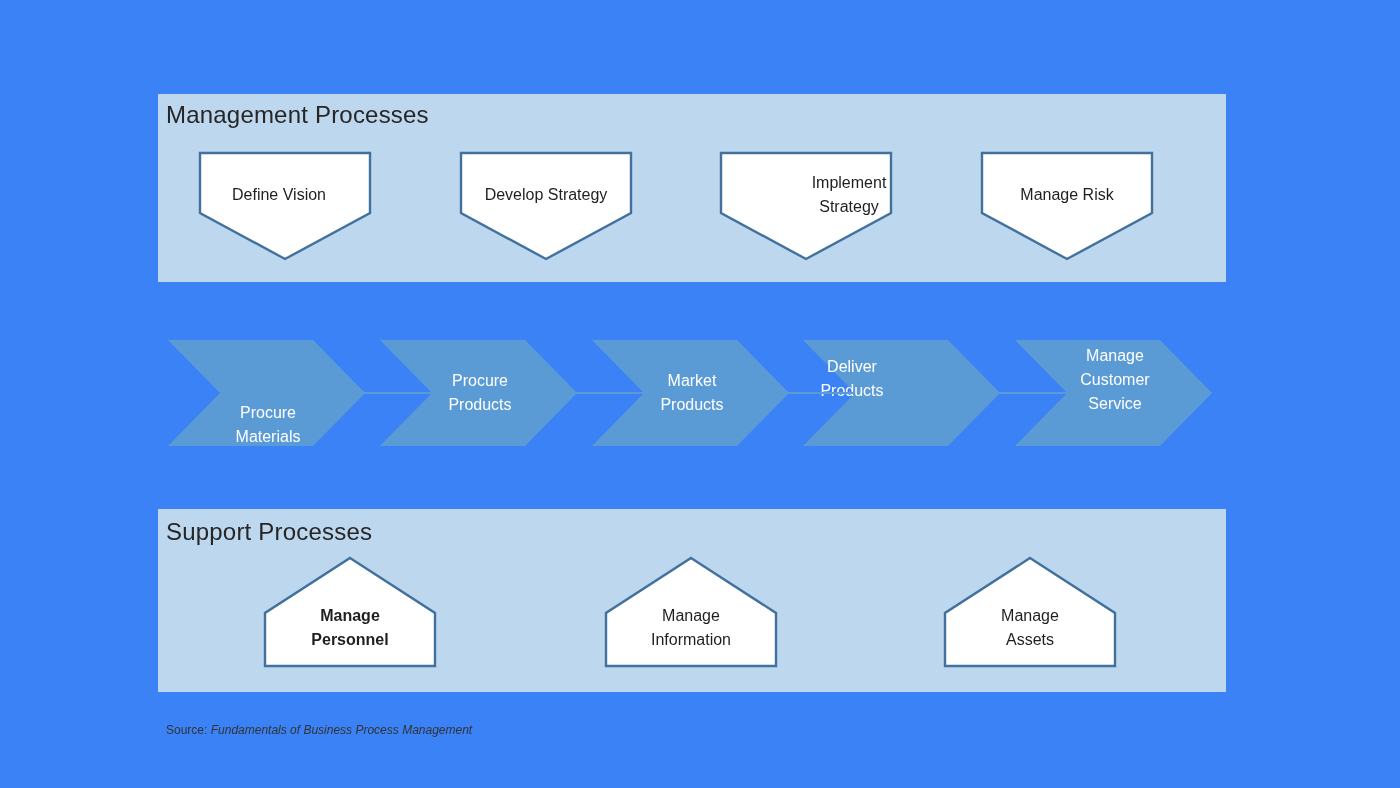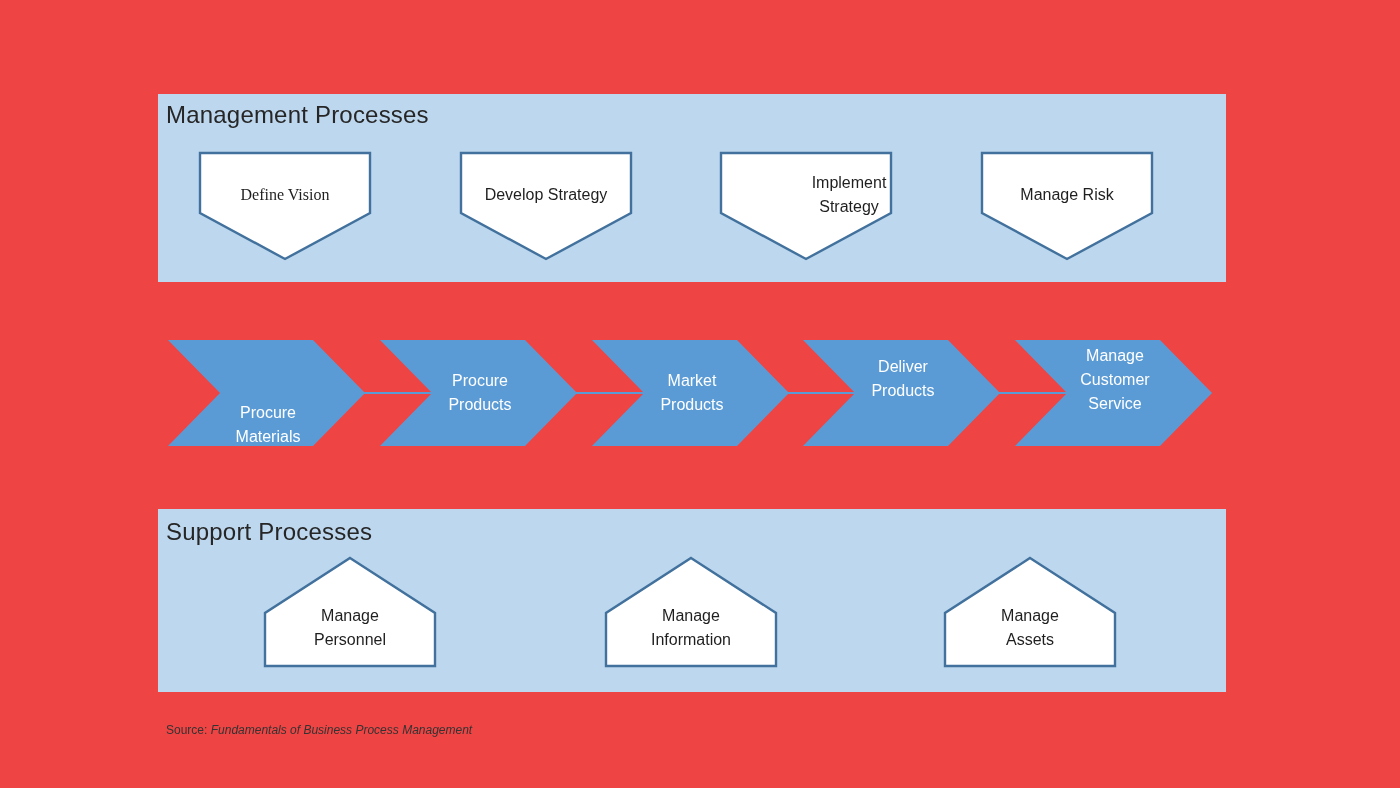--- a/index.html
+++ b/index.html
@@ -5,21 +5,21 @@
   html, body {
     margin: 0;
     padding: 0;
     background: #ffffff;
     font-family: "Liberation Sans", sans-serif;
   }
   .canvas {
     position: relative;
     width: 1400px;
     height: 788px;
-    background: #ef4444;
+    background: #3b82f6;
     overflow: hidden;
   }
   .band {
     position: absolute;
     left: 158px;
     width: 1068px;
     background: #bdd7ee;
   }
   .band-management { top: 94px; height: 188px; }
   .band-support    { top: 509px; height: 183px; }
@@ -83,21 +83,21 @@
 <body>
 
 <div class="canvas">
 
   <div class="band band-management"></div>
   <div class="section-title title-management">Management Processes</div>
 
   <svg class="shape-svg" style="left:198px; top:151px;" width="174" height="112">
     <polygon class="pent-fill" points="2,2 172,2 172,62 87,108 2,62"></polygon>
   </svg>
-  <div class="shape-label" style="left:205px; top:153px; width:160px; height:84px;font-family:Liberation Serif, serif;">Define Vision</div>
+  <div class="shape-label" style="left:199px; top:153px; width:160px; height:84px;">Define Vision</div>
 
   <svg class="shape-svg" style="left:459px; top:151px;" width="174" height="112">
     <polygon class="pent-fill" points="2,2 172,2 172,62 87,108 2,62"></polygon>
   </svg>
   <div class="shape-label" style="left:466px; top:153px; width:160px; height:84px;">Develop Strategy</div>
 
   <svg class="shape-svg" style="left:719px; top:151px;" width="174" height="112">
     <polygon class="pent-fill" points="2,2 172,2 172,62 87,108 2,62"></polygon>
   </svg>
   <div class="shape-label" style="left:794px; top:153px; width:110px; height:84px;">Implement Strategy</div>
@@ -119,39 +119,39 @@
   <div class="shape-label chev-label" style="left:430px; top:340px; width:100px; height:106px;">Procure Products</div>
 
   <svg class="shape-svg" style="left:592px; top:340px;" width="198" height="106">
     <polygon class="chev-fill" points="0,0 145,0 197,53 145,106 0,106 52,53"></polygon>
   </svg>
   <div class="shape-label chev-label" style="left:642px; top:340px; width:100px; height:106px;">Market Products</div>
 
   <svg class="shape-svg" style="left:803px; top:340px;" width="198" height="106">
     <polygon class="chev-fill" points="0,0 145,0 197,53 145,106 0,106 52,53"></polygon>
   </svg>
-  <div class="shape-label chev-label" style="left:853px; top:340px; width:100px; height:78px;">Deliver Products</div>
+  <div class="shape-label chev-label" style="left:802px; top:340px; width:100px; height:78px;">Deliver Products</div>
 
   <svg class="shape-svg" style="left:1015px; top:340px;" width="198" height="106">
     <polygon class="chev-fill" points="0,0 145,0 197,53 145,106 0,106 52,53"></polygon>
   </svg>
   <div class="shape-label chev-label" style="left:1070px; top:340px; width:90px; height:80px;">Manage Customer Service</div>
 
   <div class="connector" style="left:364px; width:68px;"></div>
   <div class="connector" style="left:576px; width:68px;"></div>
   <div class="connector" style="left:788px; width:67px;"></div>
   <div class="connector" style="left:999px; width:68px;"></div>
 
   <div class="band band-support"></div>
   <div class="section-title title-support">Support Processes</div>
 
   <svg class="shape-svg" style="left:263px; top:556px;" width="174" height="114">
     <polygon class="pent-fill" points="87,2 172,57 172,110 2,110 2,57"></polygon>
   </svg>
-  <div class="shape-label" style="left:300px; top:586px; width:100px; height:84px;">Manage Personnel</div>
+  <div class="shape-label" style="left:300px; top:586px; width:100px; height:84px;font-weight:bold;">Manage Personnel</div>
 
   <svg class="shape-svg" style="left:604px; top:556px;" width="174" height="114">
     <polygon class="pent-fill" points="87,2 172,57 172,110 2,110 2,57"></polygon>
   </svg>
   <div class="shape-label" style="left:641px; top:586px; width:100px; height:84px;">Manage Information</div>
 
   <svg class="shape-svg" style="left:943px; top:556px;" width="174" height="114">
     <polygon class="pent-fill" points="87,2 172,57 172,110 2,110 2,57"></polygon>
   </svg>
   <div class="shape-label" style="left:980px; top:586px; width:100px; height:84px;">Manage Assets</div>

